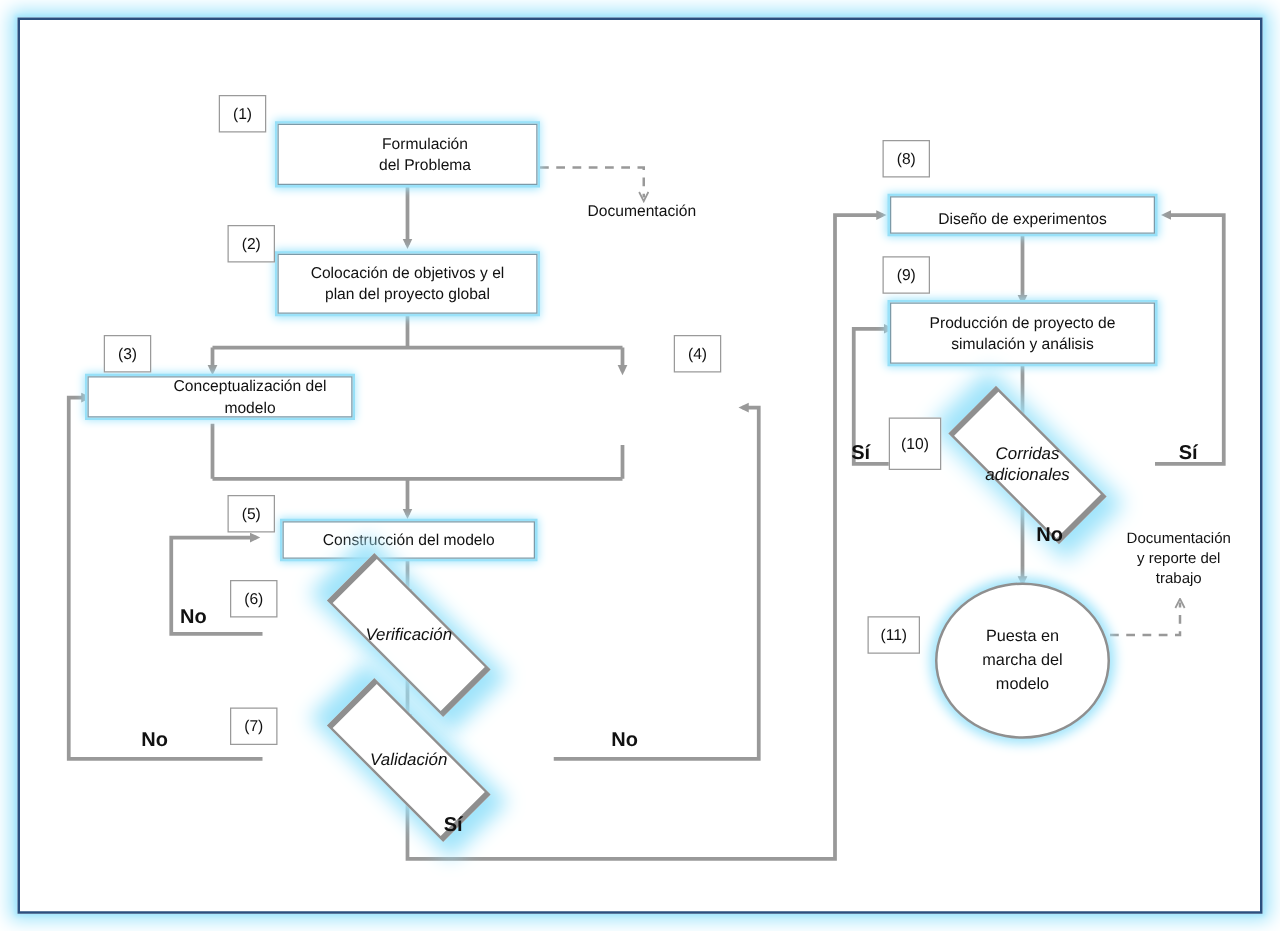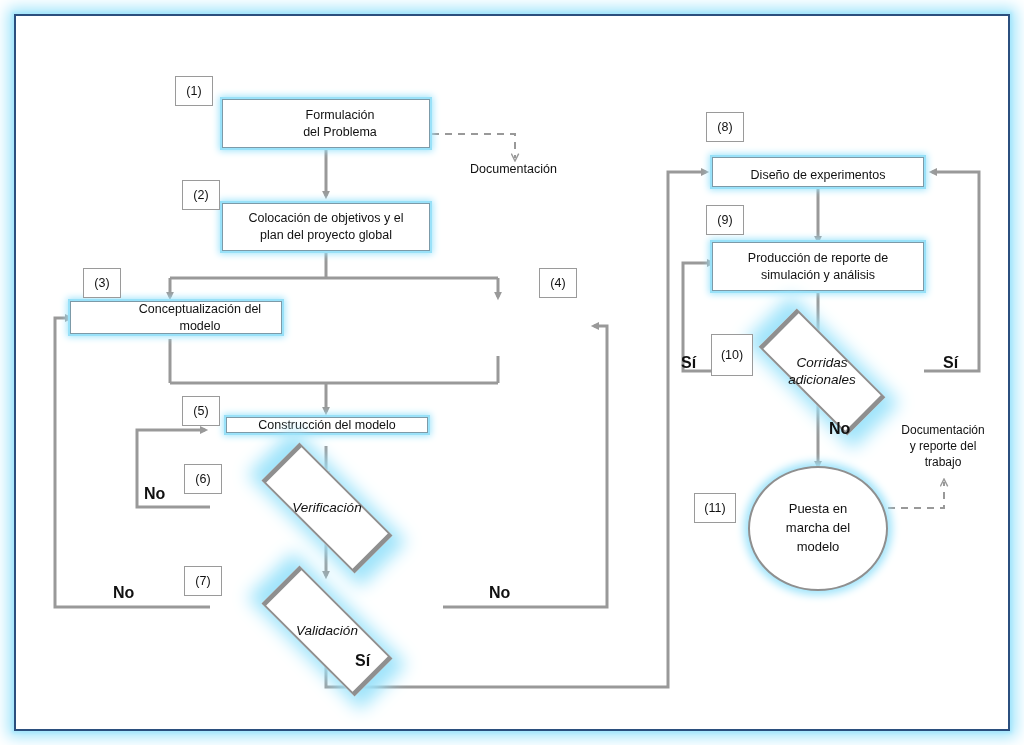--- a/index.html
+++ b/index.html
@@ -142,46 +142,46 @@
   </div>
   <div class="tag" style="left:182px;top:180px;width:38px;height:30px;">(2)</div>
 
   <div class="node boxnode" style="left:70px;top:301px;width:212px;height:33px;">
     <div class="inner" style="white-space:pre-line;margin-left:48px;">Conceptualización  del modelo</div>
   </div>
   <div class="tag" style="left:83px;top:268px;width:38px;height:30px;">(3)</div>
 
   <div class="tag" style="left:539px;top:268px;width:38px;height:30px;">(4)</div>
 
-  <div class="node boxnode" style="left:226px;top:417px;width:202px;height:16px;">
+  <div class="node boxnode" style="left:226px;top:417px;width:202px;height:30px;">
     <div class="inner" style="white-space:pre-line;">Construcción  del modelo</div>
   </div>
   <div class="tag" style="left:182px;top:396px;width:38px;height:30px;">(5)</div>
 
   <div class="diamondwrap" style="left:205px;top:473px;width:244px;height:70px;">
     <div class="dshape" style="width:52px;height:52px;
          transform:translate(-50%,-50%) rotate(45deg) scale(2.35,0.96);"></div>
     <div class="dlabel" style="white-space:pre-line;">Verificación</div>
   </div>
   <div class="tag" style="left:184px;top:464px;width:38px;height:30px;">(6)</div>
 
-  <div class="diamondwrap" style="left:205px;top:596px;width:244px;height:70px;">
+  <div class="diamondwrap" style="left:205px;top:573px;width:244px;height:70px;">
     <div class="dshape" style="width:52px;height:52px;
          transform:translate(-50%,-50%) rotate(45deg) scale(2.35,0.96);"></div>
     <div class="dlabel" style="white-space:pre-line;">Validación</div>
   </div>
   <div class="tag" style="left:184px;top:566px;width:38px;height:30px;">(7)</div>
 
   <div class="node boxnode" style="left:712px;top:157px;width:212px;height:30px;align-items:flex-end;">
     <div class="inner" style="white-space:pre-line;">Diseño de experimentos</div>
   </div>
   <div class="tag" style="left:706px;top:112px;width:38px;height:30px;">(8)</div>
 
   <div class="node boxnode" style="left:712px;top:242px;width:212px;height:49px;">
-    <div class="inner" style="white-space:pre-line;">Producción de reporte de
+    <div class="inner" style="white-space:pre-line;">Producción de proyecto de
 simulación  y análisis</div>
   </div>
   <div class="tag" style="left:706px;top:205px;width:38px;height:30px;">(9)</div>
 
   <div class="diamondwrap" style="left:706px;top:337px;width:232px;height:70px;">
     <div class="dshape" style="width:50px;height:50px;
          transform:translate(-50%,-50%) rotate(45deg) scale(2.32,1.0);"></div>
     <div class="dlabel" style="white-space:pre-line;">Corridas
 adicionales</div>
   </div>

